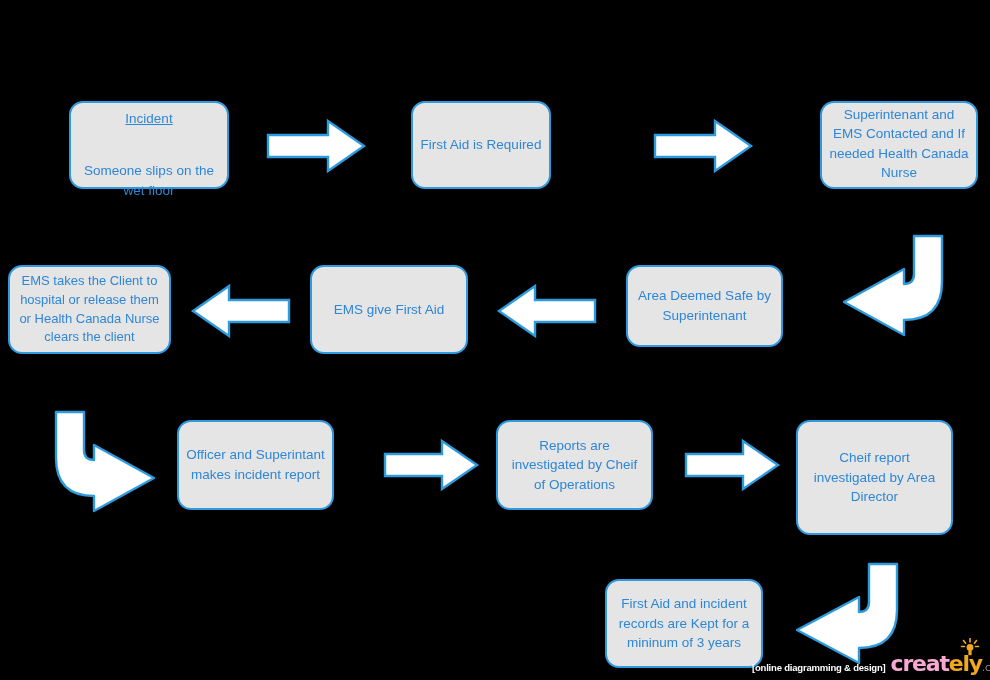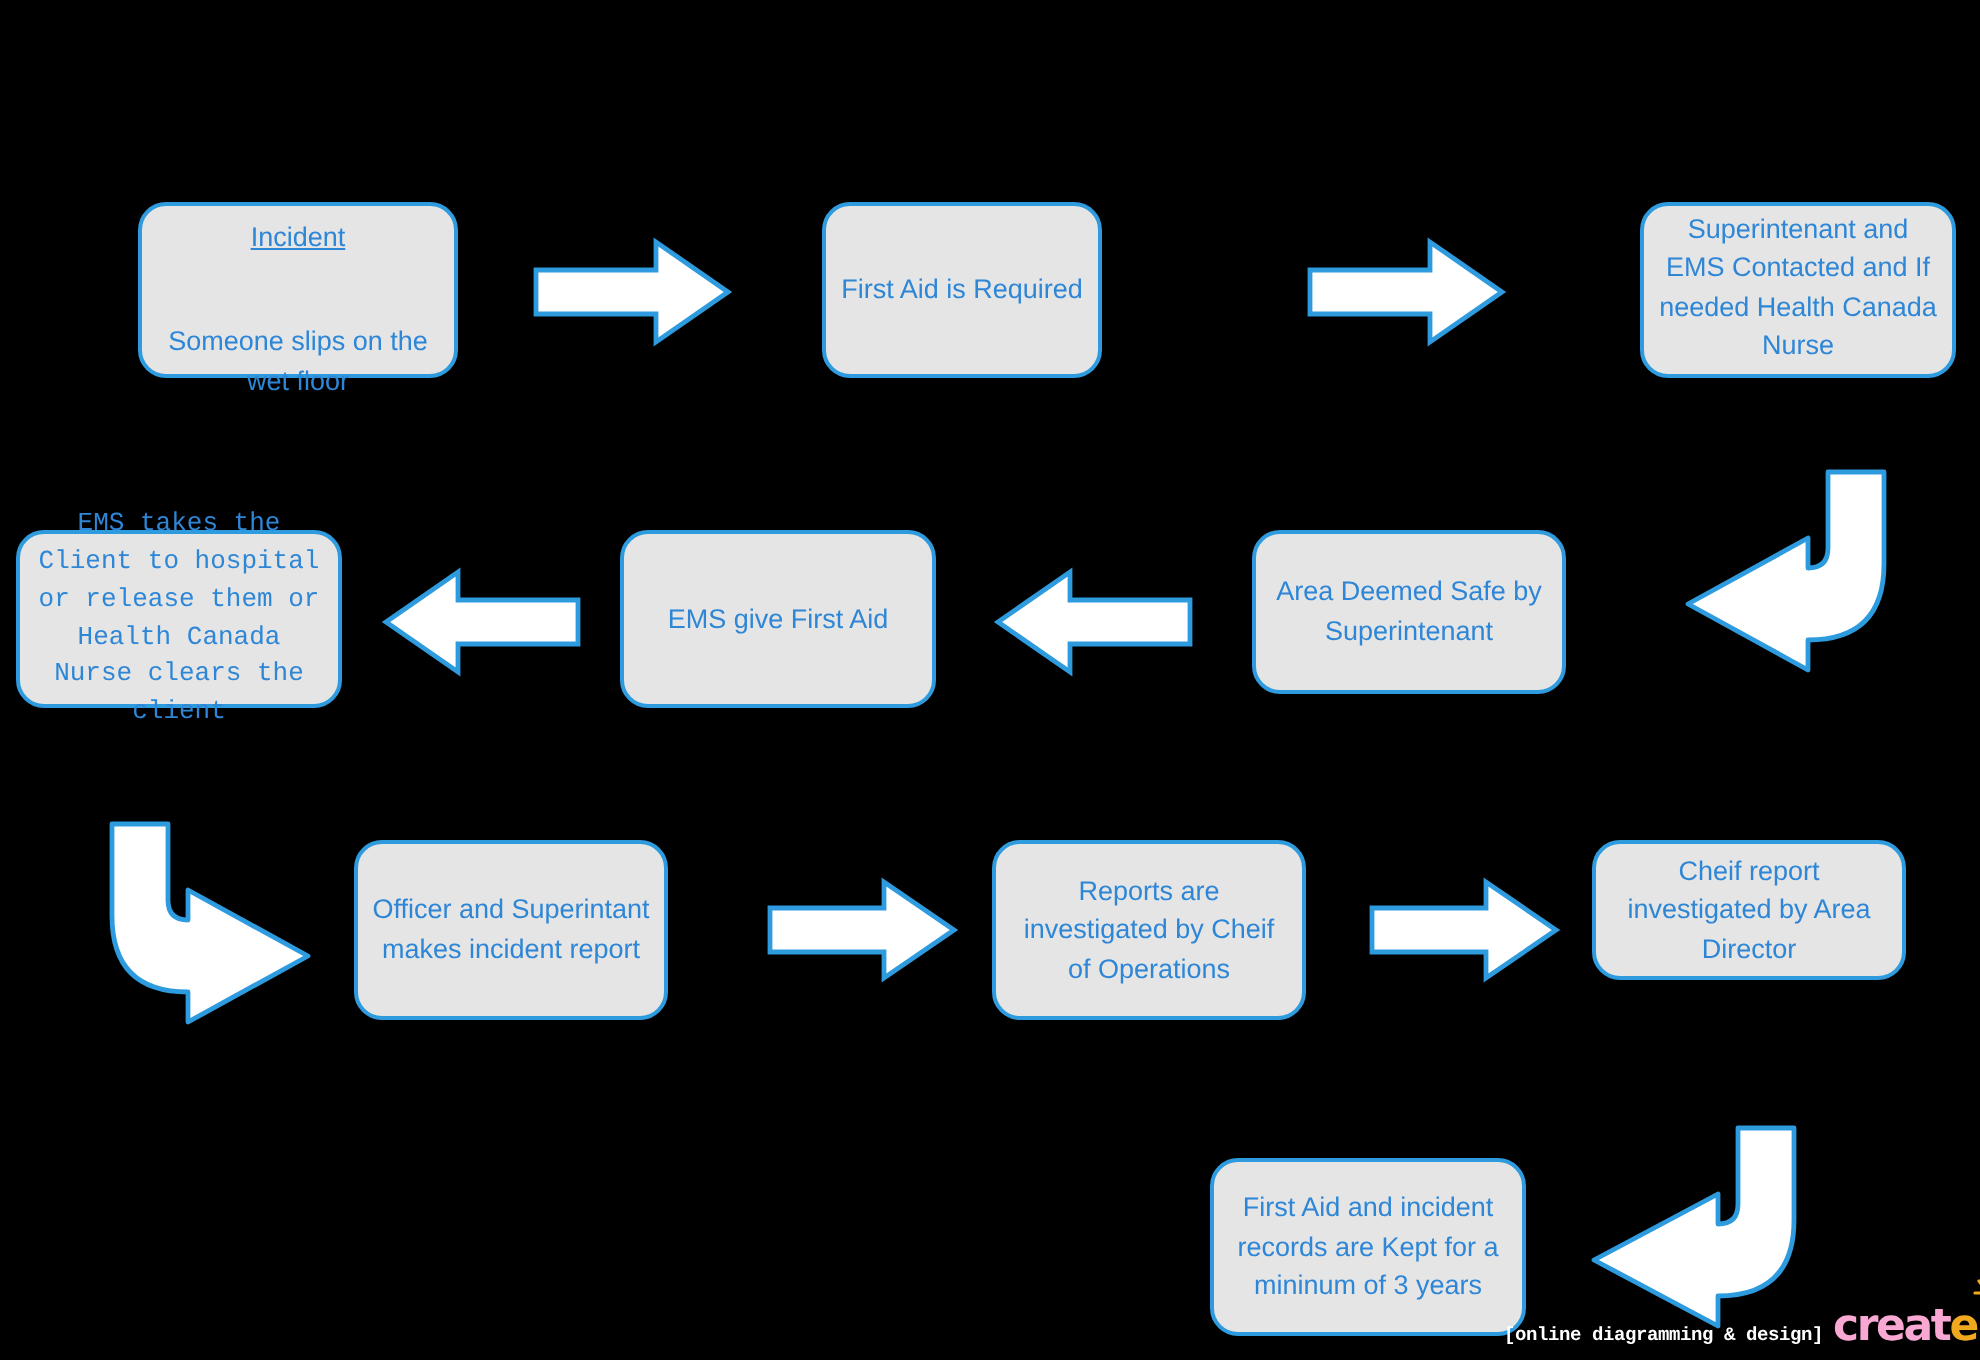--- a/index.html
+++ b/index.html
@@ -60,21 +60,21 @@
     top: 647px;
     width: 238px;
     height: 33px;
     display: flex;
     align-items: flex-end;
   }
   #wm-tag {
     color: #ffffff;
     font-size: 9.5px;
     font-weight: bold;
-    font-family: Liberation Mono, monospace;
+    font-family: Liberation Sans, sans-serif;
     letter-spacing: -0.2px;
     white-space: nowrap;
     padding-bottom: 7px;
     margin-top: 29px;
   }
   #wm-logo {
     position: relative;
     margin-left: 5px;
     padding-bottom: 4px;
     white-space: nowrap;
@@ -120,41 +120,41 @@
   </div>
 
   <div class="node" style="left:411px; top:101px; width:140px; height:88px;">
     <span class="txt">First Aid is Required</span>
   </div>
 
   <div class="node" style="left:820px; top:101px; width:158px; height:88px;align-items:flex-end;">
     <span class="txt">Superintenant and EMS Contacted and If needed Health Canada Nurse</span>
   </div>
 
-  <div class="node" style="left:8px; top:265px; width:163px; height:89px; font-size:13px;font-family:Liberation Mono, monospace;">
+  <div class="node" style="left:8px; top:265px; width:163px; height:89px; font-size:13px;">
     <span class="txt">EMS takes the Client to hospital or release them or Health Canada Nurse clears the client</span>
   </div>
 
   <div class="node" style="left:310px; top:265px; width:158px; height:89px;">
     <span class="txt">EMS give First Aid</span>
   </div>
 
   <div class="node" style="left:626px; top:265px; width:157px; height:82px;">
     <span class="txt">Area Deemed Safe by Superintenant</span>
   </div>
 
   <div class="node" style="left:177px; top:420px; width:157px; height:90px;">
     <span class="txt">Officer and Superintant makes incident report</span>
   </div>
 
   <div class="node" style="left:496px; top:420px; width:157px; height:90px;">
     <span class="txt">Reports are investigated by Cheif of Operations</span>
   </div>
 
-  <div class="node" style="left:796px; top:420px; width:157px; height:70px;">
+  <div class="node" style="left:796px; top:420px; width:157px; height:115px;">
     <span class="txt">Cheif report investigated by Area Director</span>
   </div>
 
   <div class="node" style="left:605px; top:579px; width:158px; height:89px;">
     <span class="txt">First Aid and incident records are Kept for a mininum of 3 years</span>
   </div>
 
   <div class="arrow" style="left:266px; top:118px; width:100px; height:56px;">
     <svg width="100" height="56" viewBox="0 0 100 56">
       <path d="M2,17 L62,17 L62,3 L98,28 L62,53 L62,39 L2,39 Z" fill="#ffffff" stroke="#2e9bdf" stroke-width="2.4" stroke-linejoin="miter"></path>

